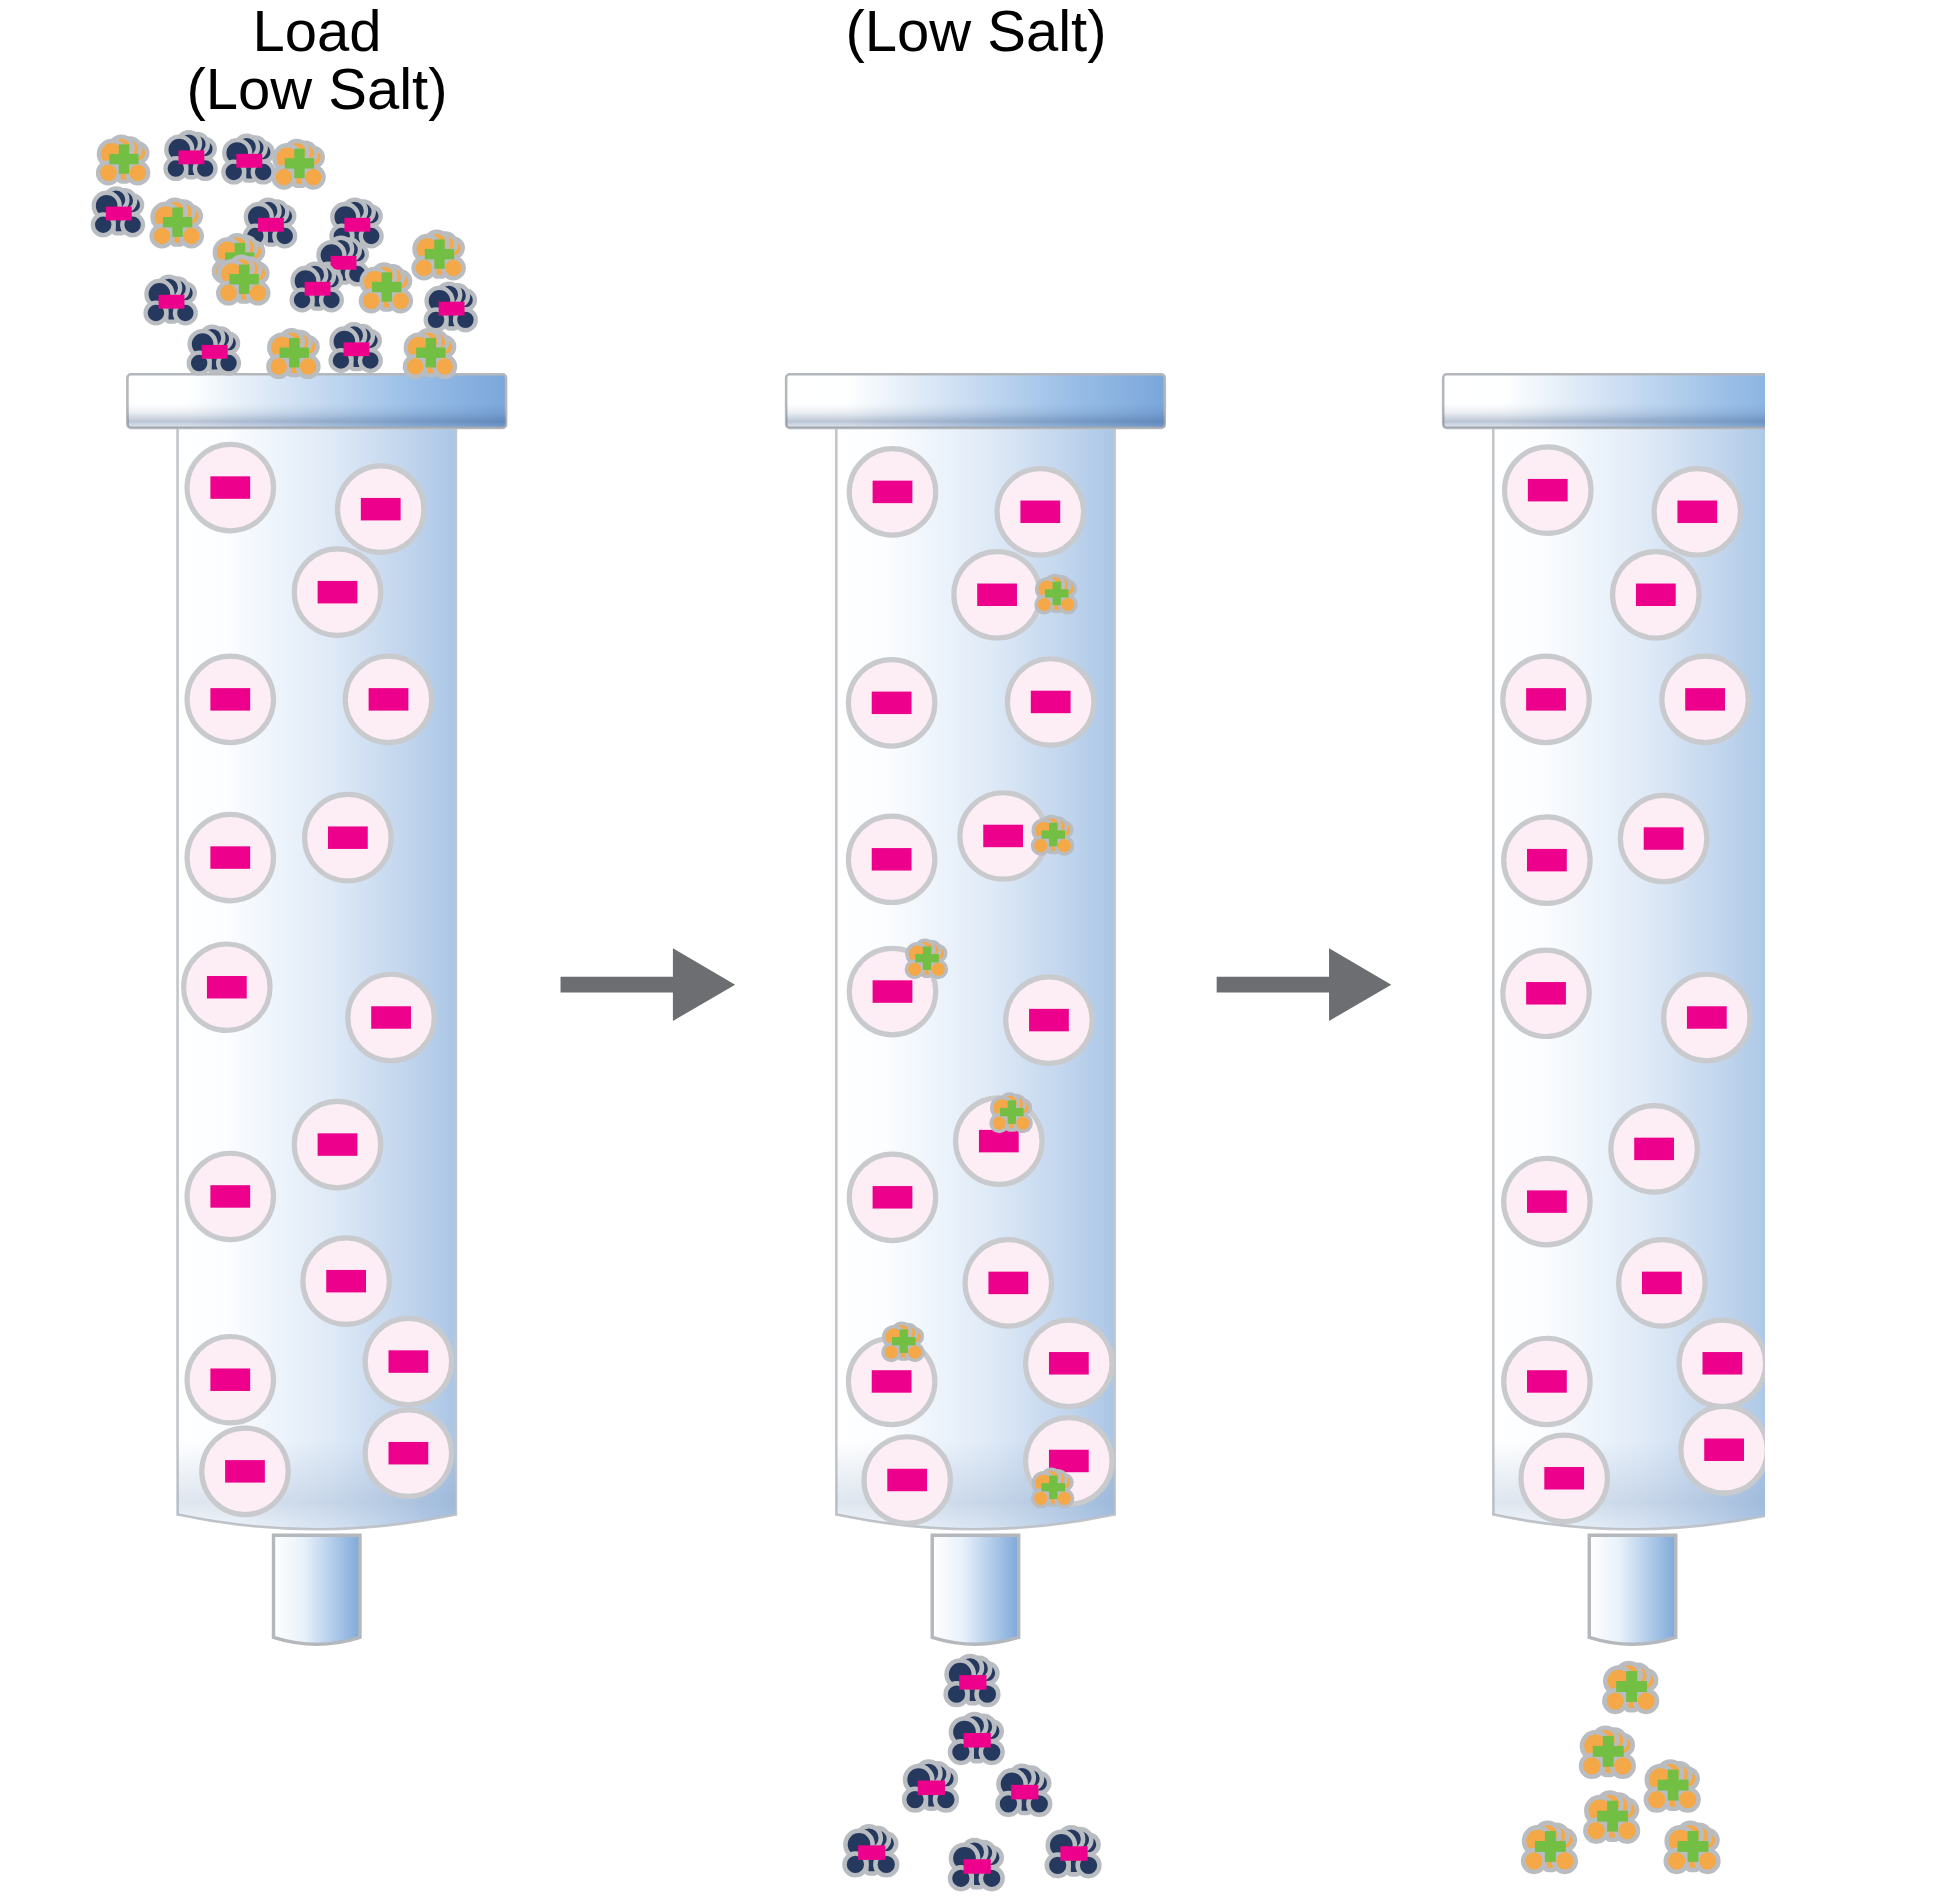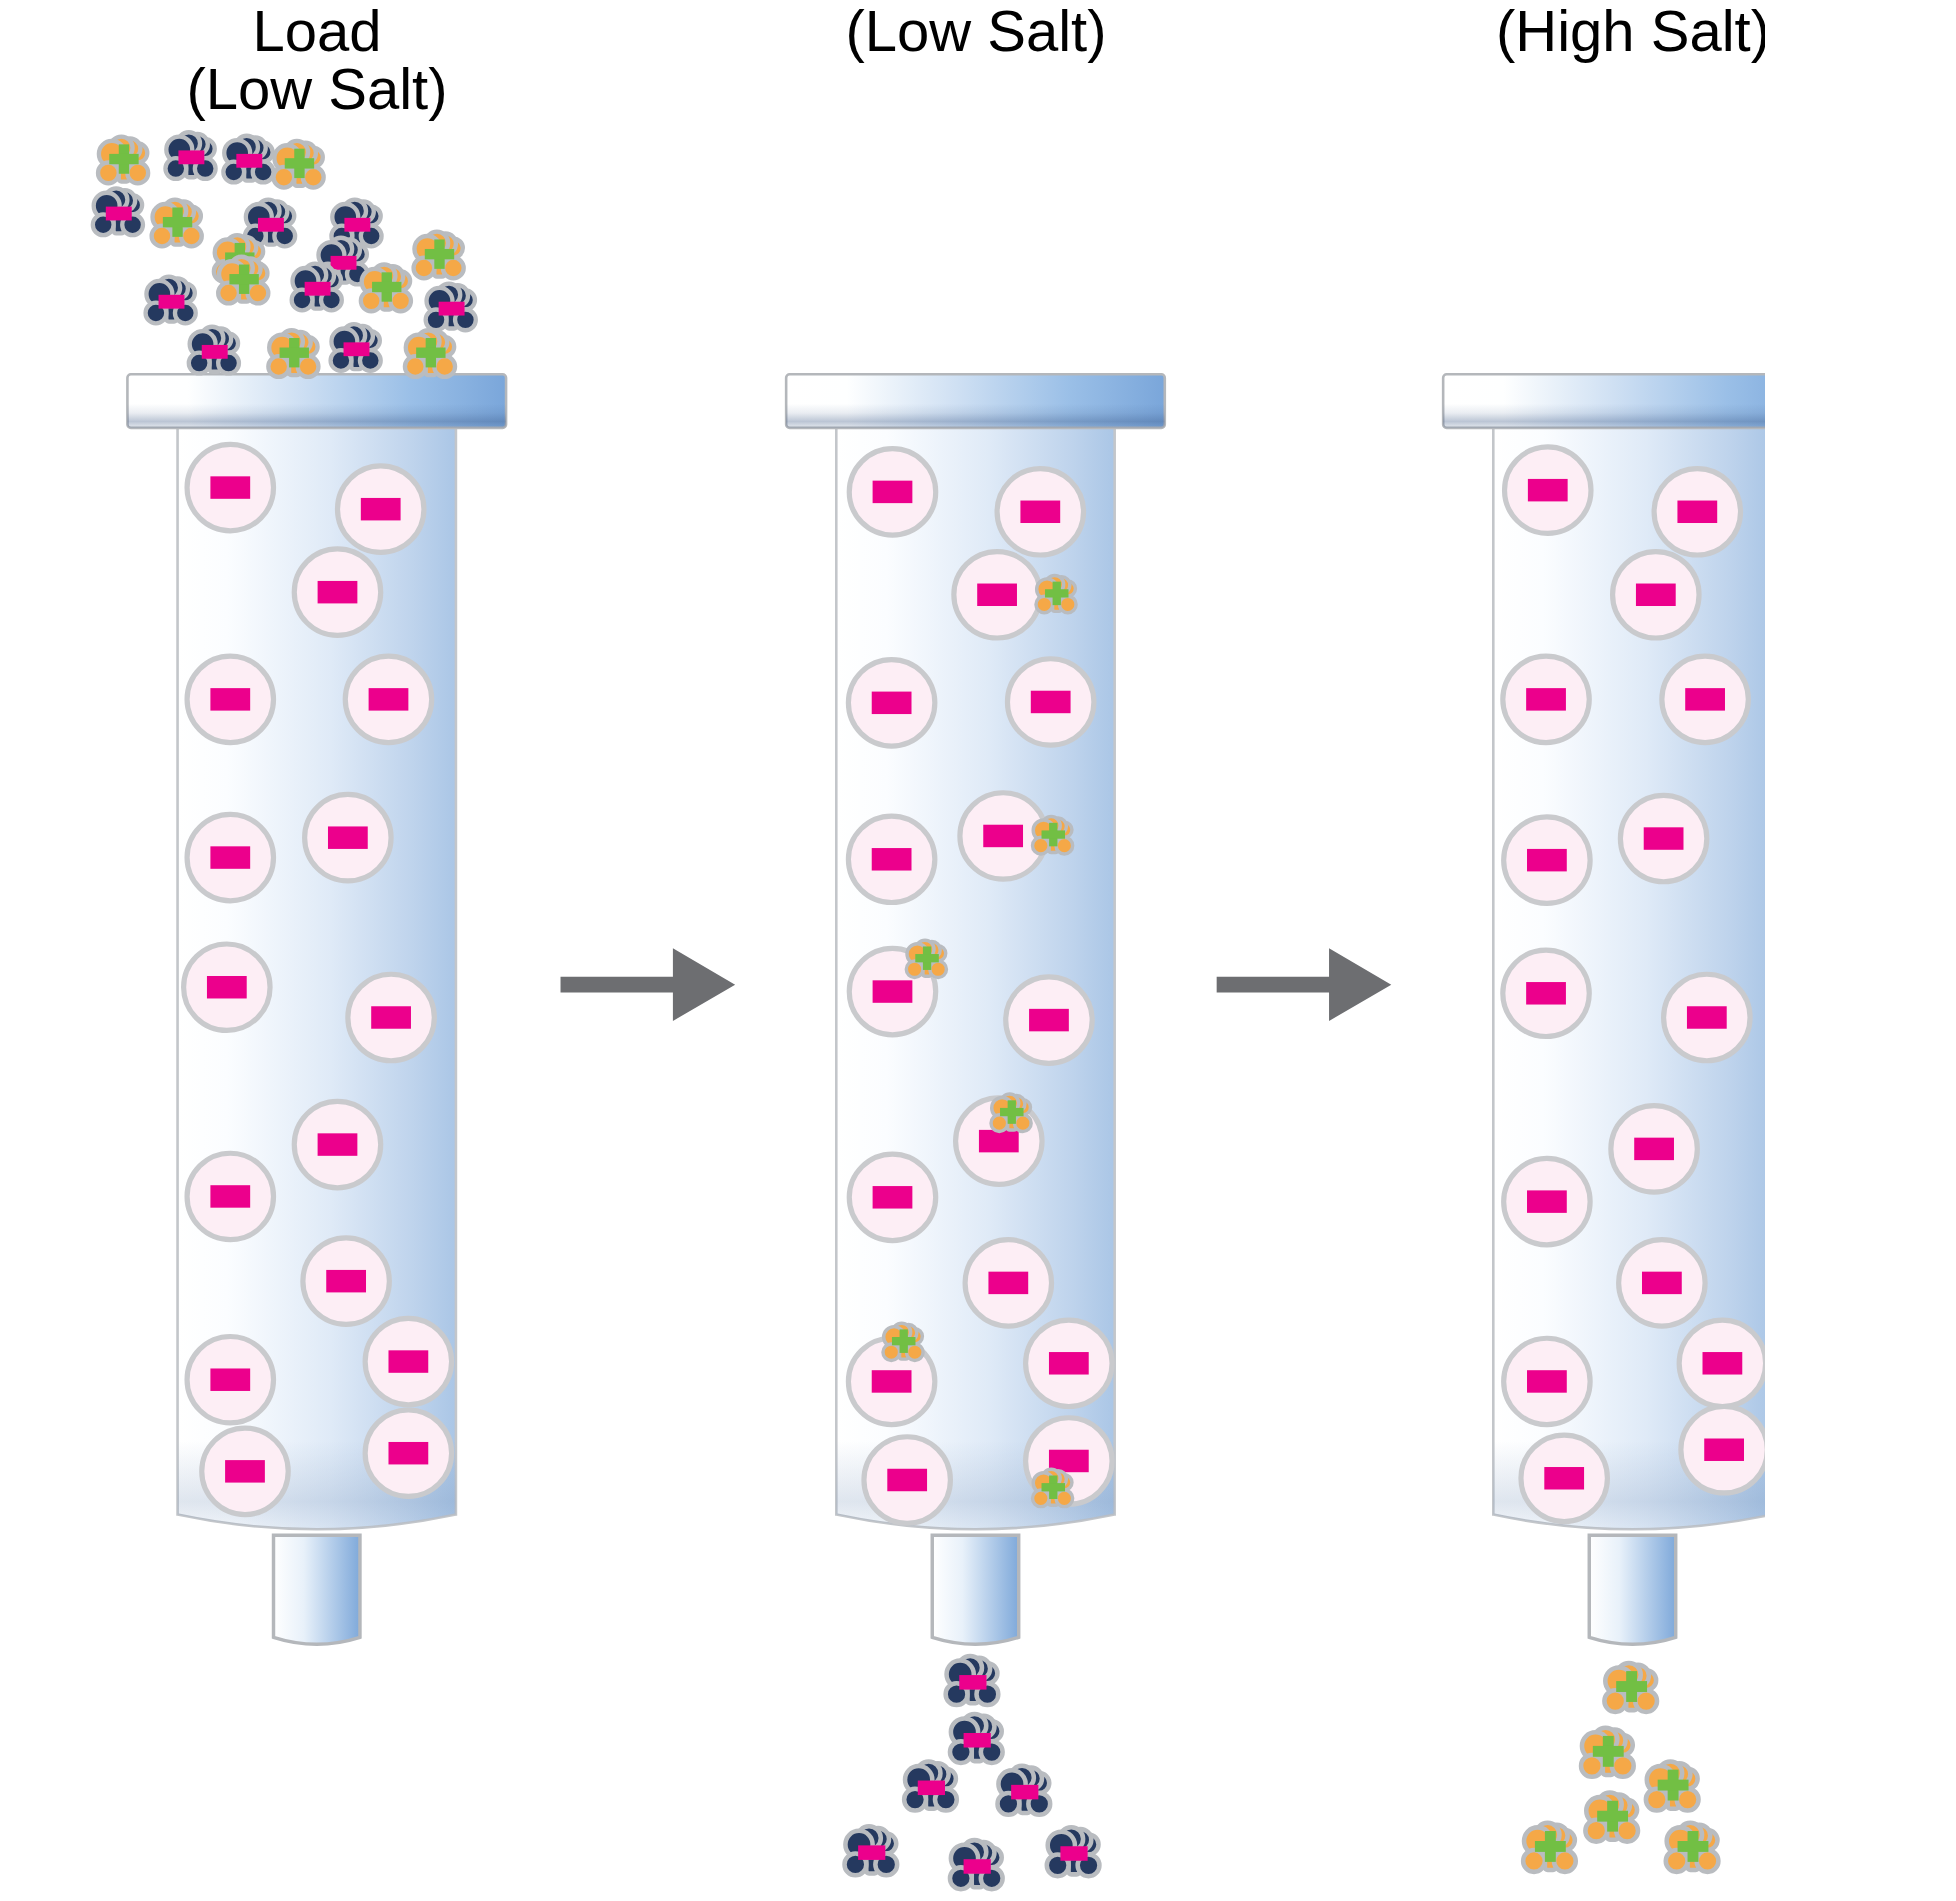--- a/index.html
+++ b/index.html
@@ -21,21 +21,20 @@
 <div class="canvas" style="--text: #000000; --arrow: #6d6e71; --bead_fill: #fdeef5; --bead_stroke: #c9cacd; --minus: #ec008c; --plus_green: #72bf44; --protein_positive: #f5a847; --protein_negative: #25395f; --molecule_outline: #b9bcc0; --column_stroke: #b4b7bb; --cap_blue: #7aa6da; --body_blue: #aac6e6; --tip_blue: #7fa9da; background: rgb(255, 255, 255);">
 
   <div class="stage-title" style="left: 92px;">
     <div>Load</div>
     <div>(Low Salt)</div>
   </div>
   <div class="stage-title" style="left: 751px;">
     <div>(Low Salt)</div>
   </div>
   <div class="stage-title" style="left: 1408px;">
-    <div>(High Salt)</div>
   </div>
 
   <svg width="1957" height="1901" viewBox="0 0 2263 2199">
     <defs>
       <linearGradient id="gCap" x1="0" y1="0" x2="1" y2="0">
         <stop offset="0" stop-color="#ffffff"></stop>
         <stop offset="0.16" stop-color="#feffff"></stop>
         <stop offset="0.45" stop-color="#cfe0f3"></stop>
         <stop offset="0.75" stop-color="#9abfe7"></stop>
         <stop offset="1" stop-color="#7aa6da"></stop>

